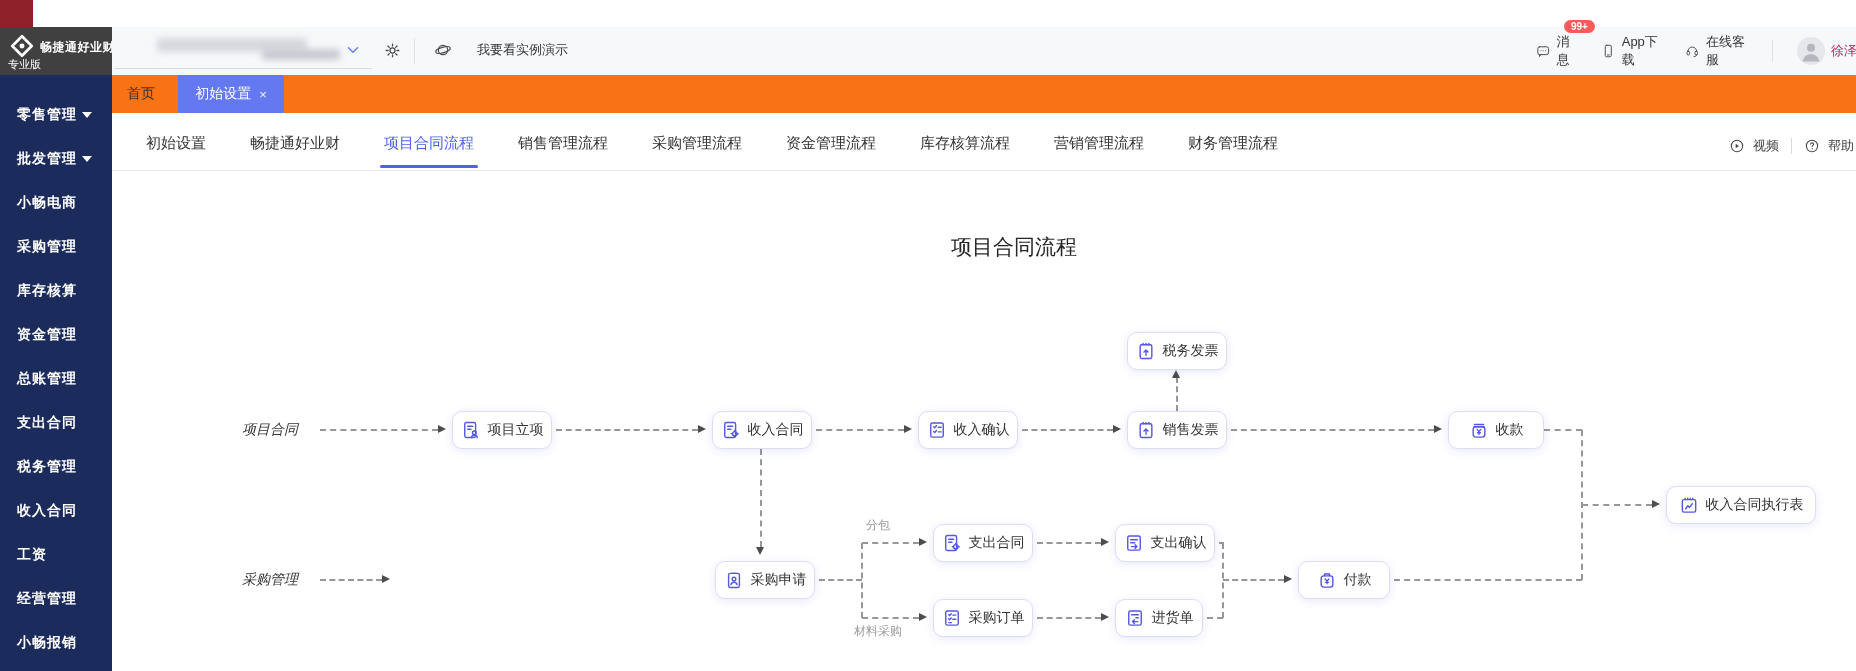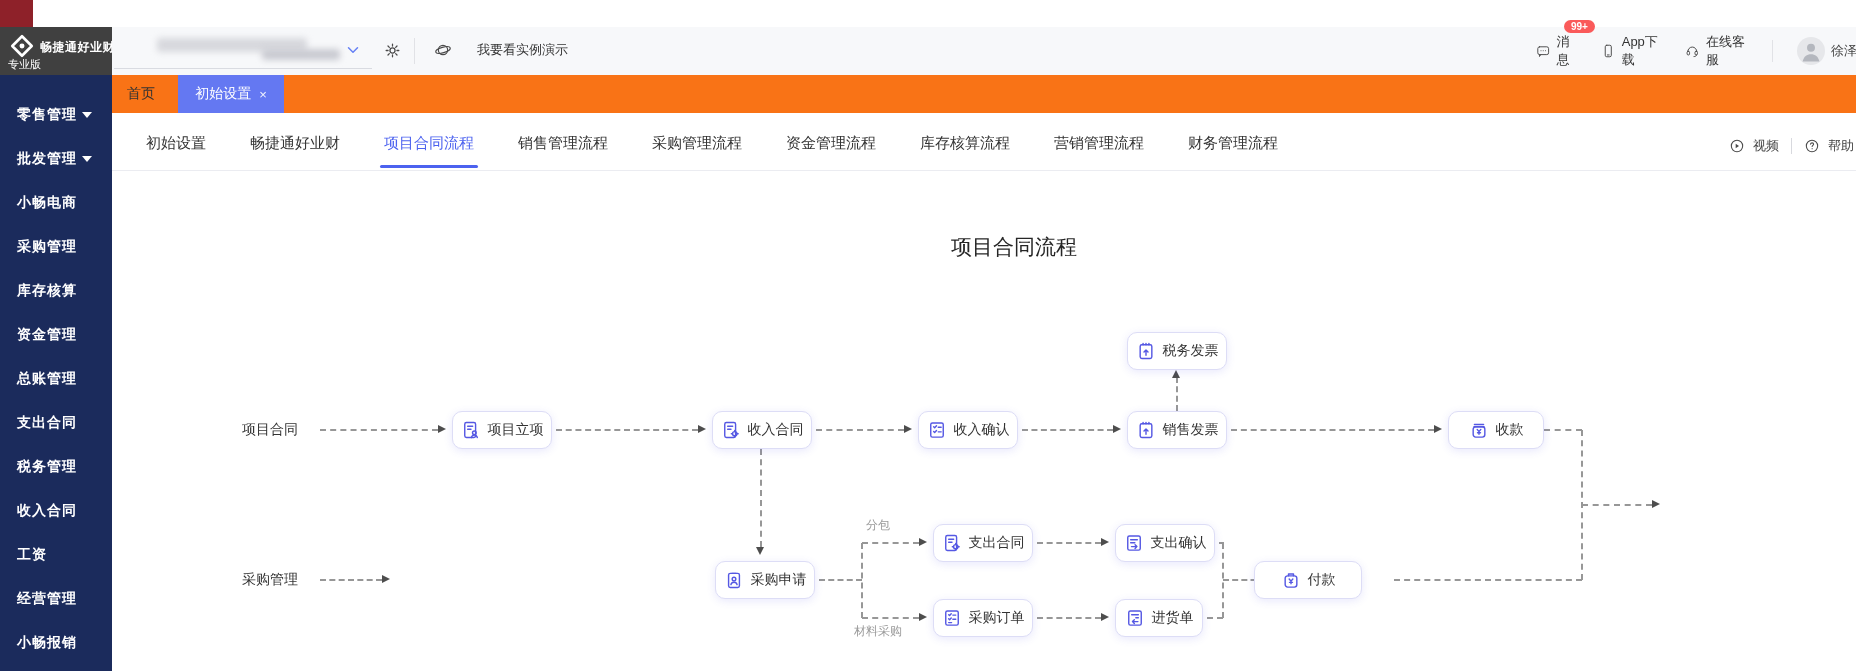--- a/index.html
+++ b/index.html
@@ -24,21 +24,21 @@
   .org-underline { position:absolute; left:2px; top:41px; width:258px; border-bottom:1px solid #d9dbe1; }
   .tb-ic { position:absolute; top:14px; }
   .tb-divider { position:absolute; left:302px; top:11px; height:26px; border-left:1px solid #e1e2e6; }
   .demo-group { position:absolute; left:322px; top:14px; display:flex; align-items:center; gap:25px; font-size:13px; color:#333; cursor:pointer; }
   .tb-right { position:absolute; left:1424px; top:0; width:320px; height:48px; display:flex; align-items:center; gap:24px; }
   .tb-item { display:flex; align-items:center; gap:6px; font-size:13px; color:#333; cursor:pointer; position:relative; }
   .badge { position:absolute; left:28px; top:-13px; background:#fa5a5a; color:#fff; font-size:10px;
            padding:1px 7px; border-radius:9px; font-weight:bold; white-space:nowrap; }
   .tb-vdiv { height:22px; border-left:1px solid #e1e2e6; }
   .avatar { width:28px; height:28px; border-radius:50%; background:#e6e7ea; overflow:hidden; flex:none; }
-  .user-name { font-size:13px; color:#404040; width:25px; overflow:hidden; white-space:nowrap; }
+  .user-name { font-size:13px; color:#be185d; width:25px; overflow:hidden; white-space:nowrap; }
 
   
   .sidebar { position:absolute; left:0; top:75px; width:112px; height:596px; background:#1b2b5c; padding-top:18px; }
   .side-item { height:44px; display:flex; align-items:center; padding-left:17px; color:#fff;
                font-size:14px; font-weight:bold; letter-spacing:1px; cursor:pointer; white-space:nowrap; }
   .caret { width:0; height:0; border-left:5px solid transparent; border-right:5px solid transparent;
            border-top:6px solid #fff; margin-left:5px; flex:none; }
 
   
   .wintabs { position:absolute; left:112px; top:75px; width:1744px; height:38px; background:#f97316; }
@@ -56,21 +56,21 @@
   .ntab.active::after { content:""; position:absolute; left:-4px; right:-4px; bottom:2px; height:3px;
                         background:#4c62ef; border-radius:2px; }
   .nav-right { position:absolute; right:0; bottom:15px; display:flex; align-items:center; gap:8px;
                font-size:13px; color:#444; padding-right:2px; }
   .nav-vdiv { height:16px; border-left:1px solid #d8d9de; margin:0 4px; }
 
   
   .content { position:absolute; left:112px; top:171px; width:1744px; height:500px; background:#fff; }
   .flow-title { position:absolute; left:60px; right:0; top:62px; text-align:center; font-size:21px;
                 font-weight:500; color:#262626; }
-  .lane-label { position:absolute; font-size:14px; color:#333; }
+  .lane-label { position:absolute; font-size:14px; color:#333;font-style:italic; }
   .branch-label { position:absolute; font-size:12px; color:#9a9a9a; }
 
   .node { position:absolute; height:38px; background:#fff; border:1px solid #ddddf6; border-radius:10px;
           display:flex; align-items:center; justify-content:center; gap:7px; font-size:14px; color:#333;
           box-shadow:0 2px 8px rgba(90,95,233,.14); cursor:pointer; white-space:nowrap; }
   .nico { width:20px; height:20px; stroke:#5558e3; fill:none; stroke-width:1.7;
           stroke-linecap:round; stroke-linejoin:round; flex:none; }
 
   .hl { position:absolute; height:0; border-top:2px dashed #979797; }
   .vl { position:absolute; width:0; border-left:2px dashed #979797; }
@@ -328,20 +328,28 @@
     <span>税务发票</span>
   </div>
   <div class="node" style="left:1336px; top:240px; width:96px">
     <svg class="nico" viewBox="0 0 24 24">
         <rect x="5" y="8" width="14" height="12.5" rx="3"></rect>
         <path d="M6.5 5.3h11M6 8h12"></path>
         <path d="M9.8 11.3l2.2 2.6 2.2-2.6M12 13.9V17M10.2 15.2h3.6"></path>
       </svg>
     <span>收款</span>
   </div>
+  <div class="node" style="left:1554px; top:315px; width:150px">
+    <svg class="nico" viewBox="0 0 24 24">
+        <rect x="4" y="5.5" width="16" height="15" rx="2"></rect>
+        <path d="M7.5 5.5V3.8M10.5 5.5V3.8M13.5 5.5V3.8M16.5 5.5V3.8"></path>
+        <path d="M8 16.5l2.6-3.6 2 2 3.4-4.4"></path>
+      </svg>
+    <span>收入合同执行表</span>
+  </div>
 
   <div class="node" style="left:603px; top:390px; width:100px">
     <svg class="nico" viewBox="0 0 24 24">
         <rect x="5.5" y="4" width="13" height="17" rx="2"></rect>
         <path d="M9.5 4h5"></path>
         <circle cx="12" cy="10.8" r="2.2"></circle>
         <path d="M8.3 17.6c.4-2 1.9-3 3.7-3s3.3 1 3.7 3"></path>
       </svg>
     <span>采购申请</span>
   </div>
@@ -370,21 +378,21 @@
     <span>采购订单</span>
   </div>
   <div class="node" style="left:1003px; top:428px; width:88px">
     <svg class="nico" viewBox="0 0 24 24">
         <rect x="4.5" y="3.5" width="15" height="17" rx="2"></rect>
         <path d="M8 8h8M13 11.7h3"></path>
         <path d="M15.5 16.3H9m0 0l2.2-2.2M9 16.3l2.2 2.2"></path>
       </svg>
     <span>进货单</span>
   </div>
-  <div class="node" style="left:1142px; top:390px; width:108px">
+  <div class="node" style="left:1186px; top:390px; width:92px">
     <svg class="nico" viewBox="0 0 24 24">
         <rect x="5" y="7" width="14" height="13.5" rx="3"></rect>
         <path d="M9 7V4.8h6V7"></path>
         <path d="M9.8 10.8l2.2 2.6 2.2-2.6M12 13.4v3.1M10.2 14.8h3.6"></path>
       </svg>
     <span>付款</span>
   </div>
 </div>
 
 </body></html>

